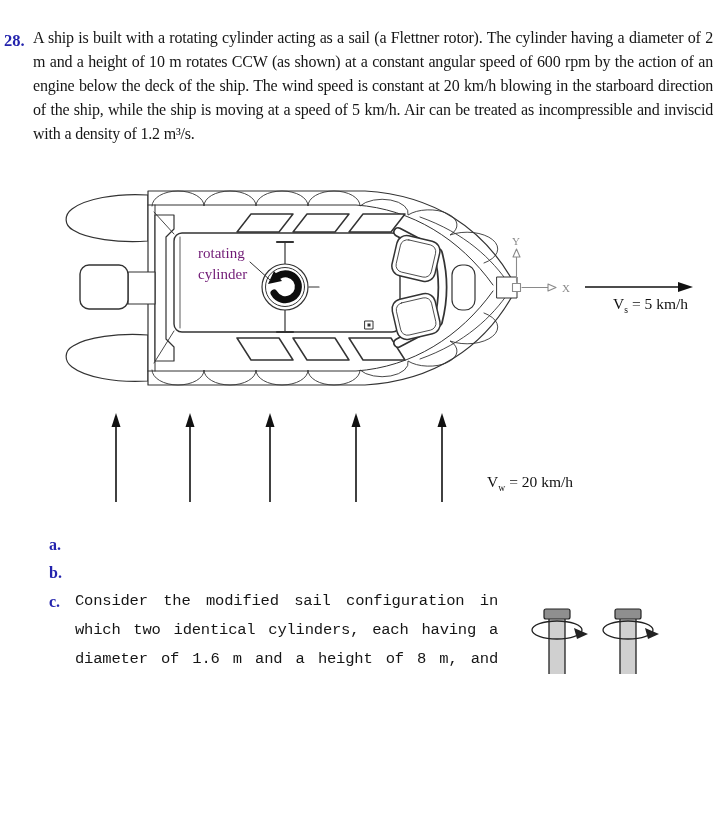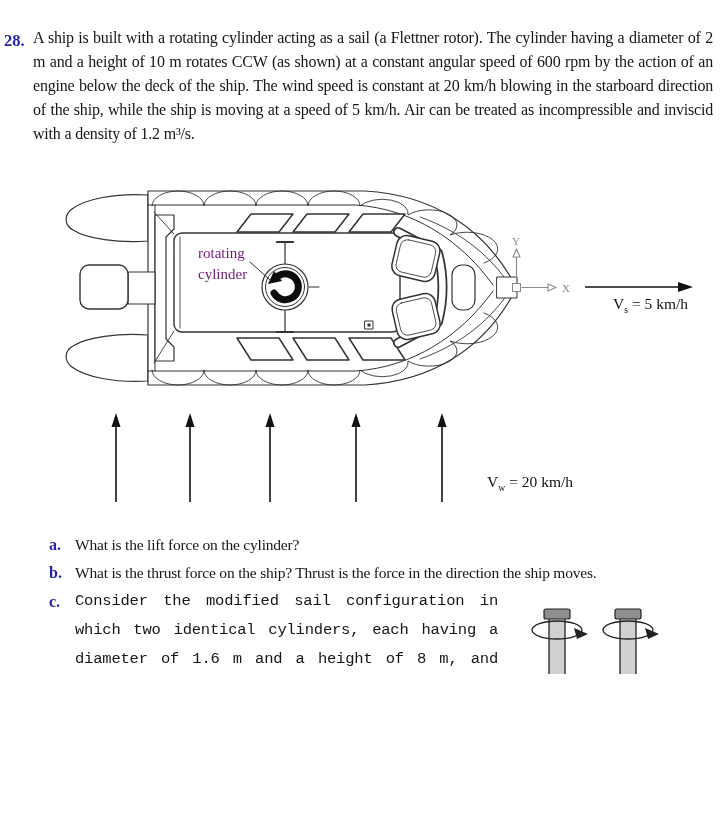--- a/index.html
+++ b/index.html
@@ -184,24 +184,22 @@
           <line x1="337" y1="90" x2="337" y2="13"></line>
           <polygon points="337,1 332.5,15 341.5,15" stroke="none"></polygon>
         </g>
     </g>
   </svg>
   <div class="vel-label" style="left:487px;top:446px;margin-top:27px;">
     <span>V</span><sub>w</sub><span class="veq">= 20 km/h</span>
   </div>
 
   <div class="q-label" style="top:530px;">a.</div>
-  <div class="q-text q-oneline" style="top:530px;">What is the lift force on the cylinder?</div>
 
   <div class="q-label" style="top:558px;">b.</div>
-  <div class="q-text q-oneline" style="top:558px;">What is the thrust force on the ship? Thrust is the force in the direction the ship moves.</div>
 
   <div class="q-label" style="top:587px;">c.</div>
   <div class="q-text q-wrap" style="top:587px;">Consider the modified sail configuration in which two identical cylinders, each having a diameter of 1.6 m and a height of 8 m, and each rotating at the same angular speed ω, are used. The cylinders are far apart such that they are not affected from the wake of one another. Calculate the angular speed of the cylinders in order to have a thrust of 30 kN on the ship. The wind configuration and speed, and the ship speed are the same as before.</div>
 
   <svg style="left:490px;top:598px;" width="230" height="207" viewBox="0 0 230 207">
 
     <g stroke="#222" stroke-linecap="round">
       <g>
         <rect x="59" y="20" width="16" height="76" fill="#d0d0d0" stroke-width="1.3"></rect>
         <rect x="54" y="11" width="26" height="10" rx="2" fill="#8f8f8f" stroke-width="1.2"></rect>

